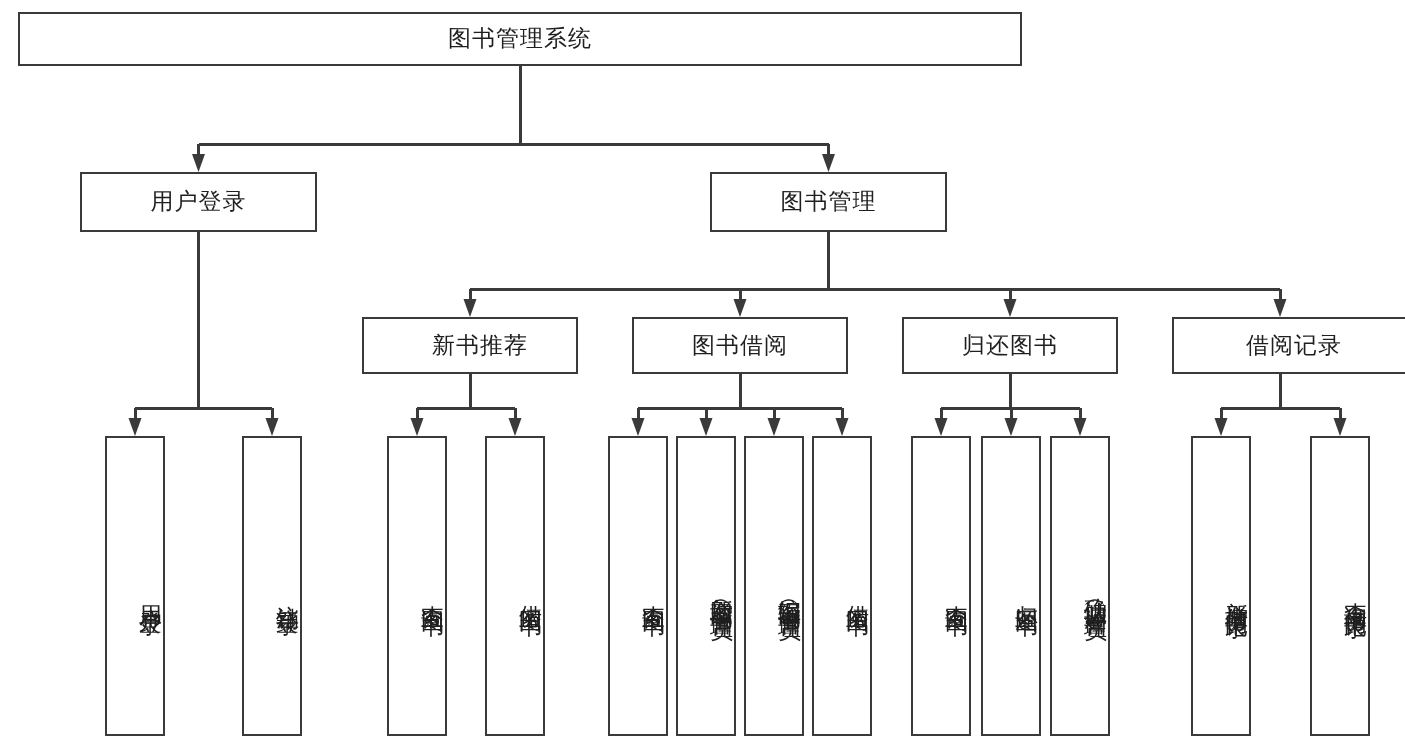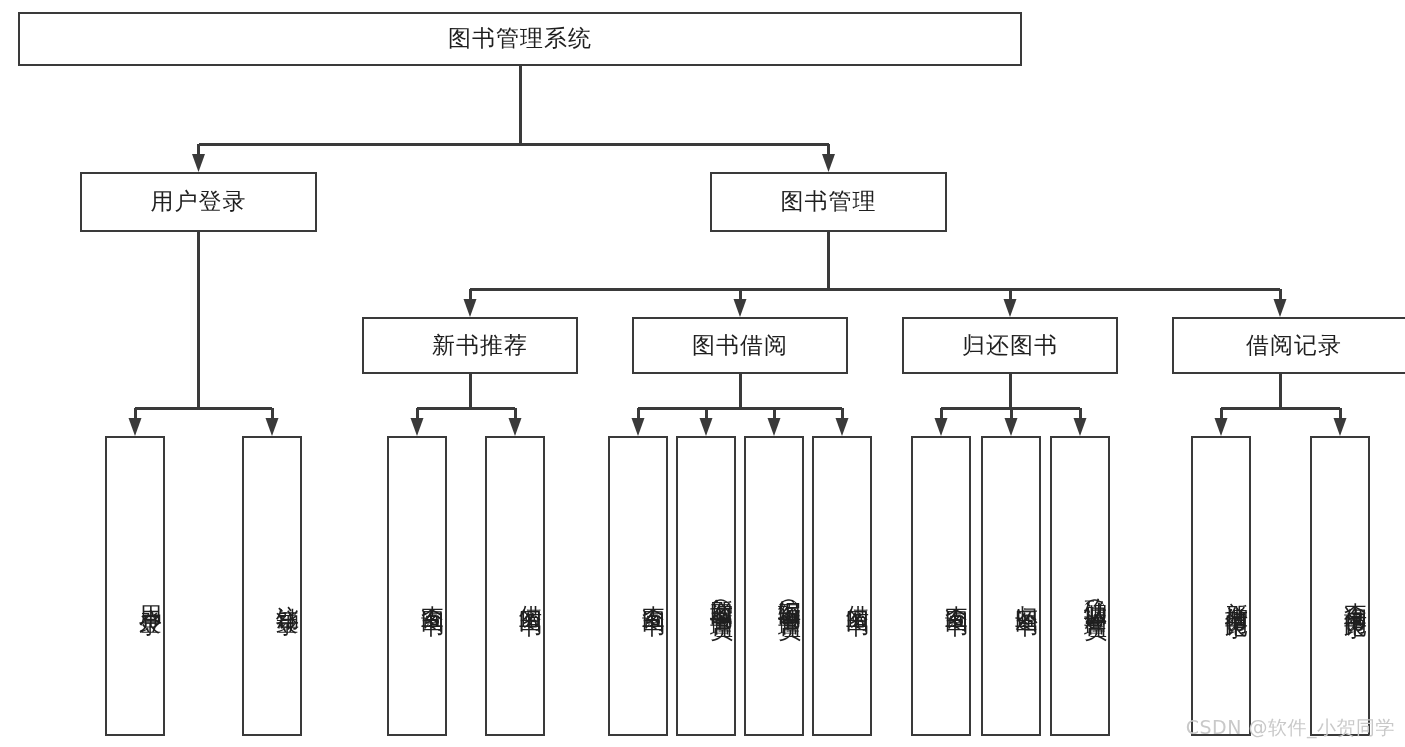--- a/index.html
+++ b/index.html
@@ -180,14 +180,13 @@
       <div class="node vert" style="left: 1050px; top: 436px; width: 60px; height: 300px; border-color: rgb(58, 58, 58); color: rgb(31, 31, 31);">
         <span class="label">确认归还（管理员）</span>
       </div>
       <div class="node vert" style="left: 1191px; top: 436px; width: 60px; height: 300px; border-color: rgb(58, 58, 58); color: rgb(31, 31, 31);">
         <span class="label">新增借阅记录</span>
       </div>
       <div class="node vert" style="left: 1310px; top: 436px; width: 60px; height: 300px; border-color: rgb(58, 58, 58); color: rgb(31, 31, 31);">
         <span class="label">查询借阅记录</span>
       </div>
     </div>
-  <div id="watermark">CSDN @软件_小贺同学</div>
 </div>
 
 </body></html>

